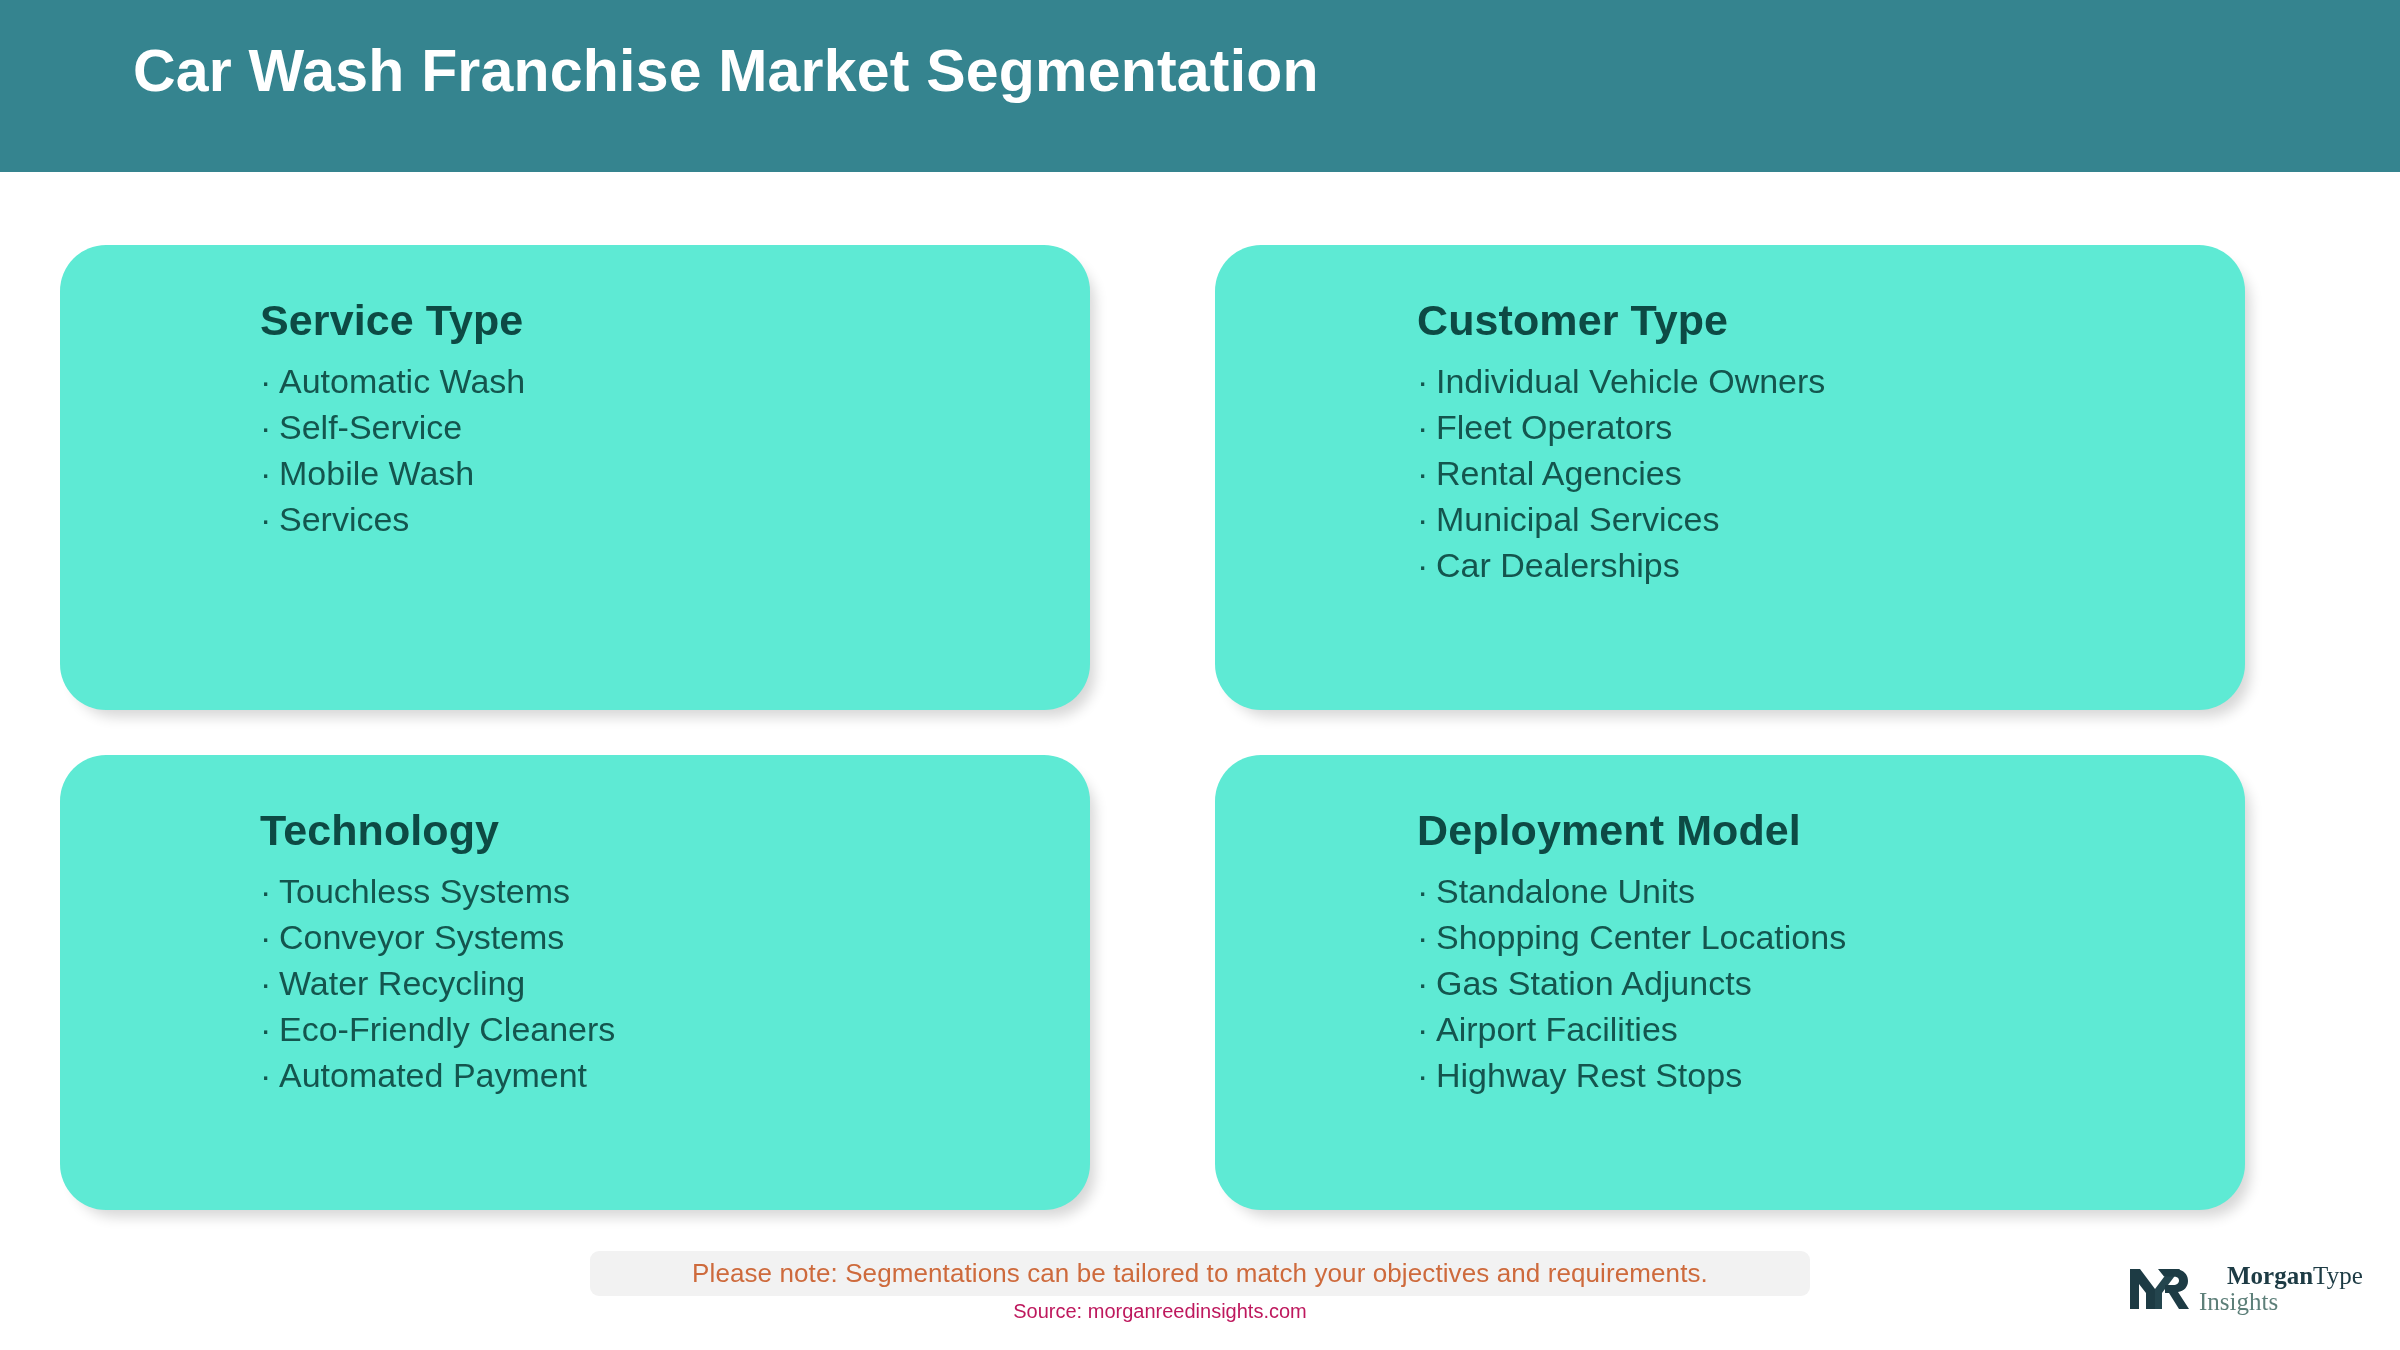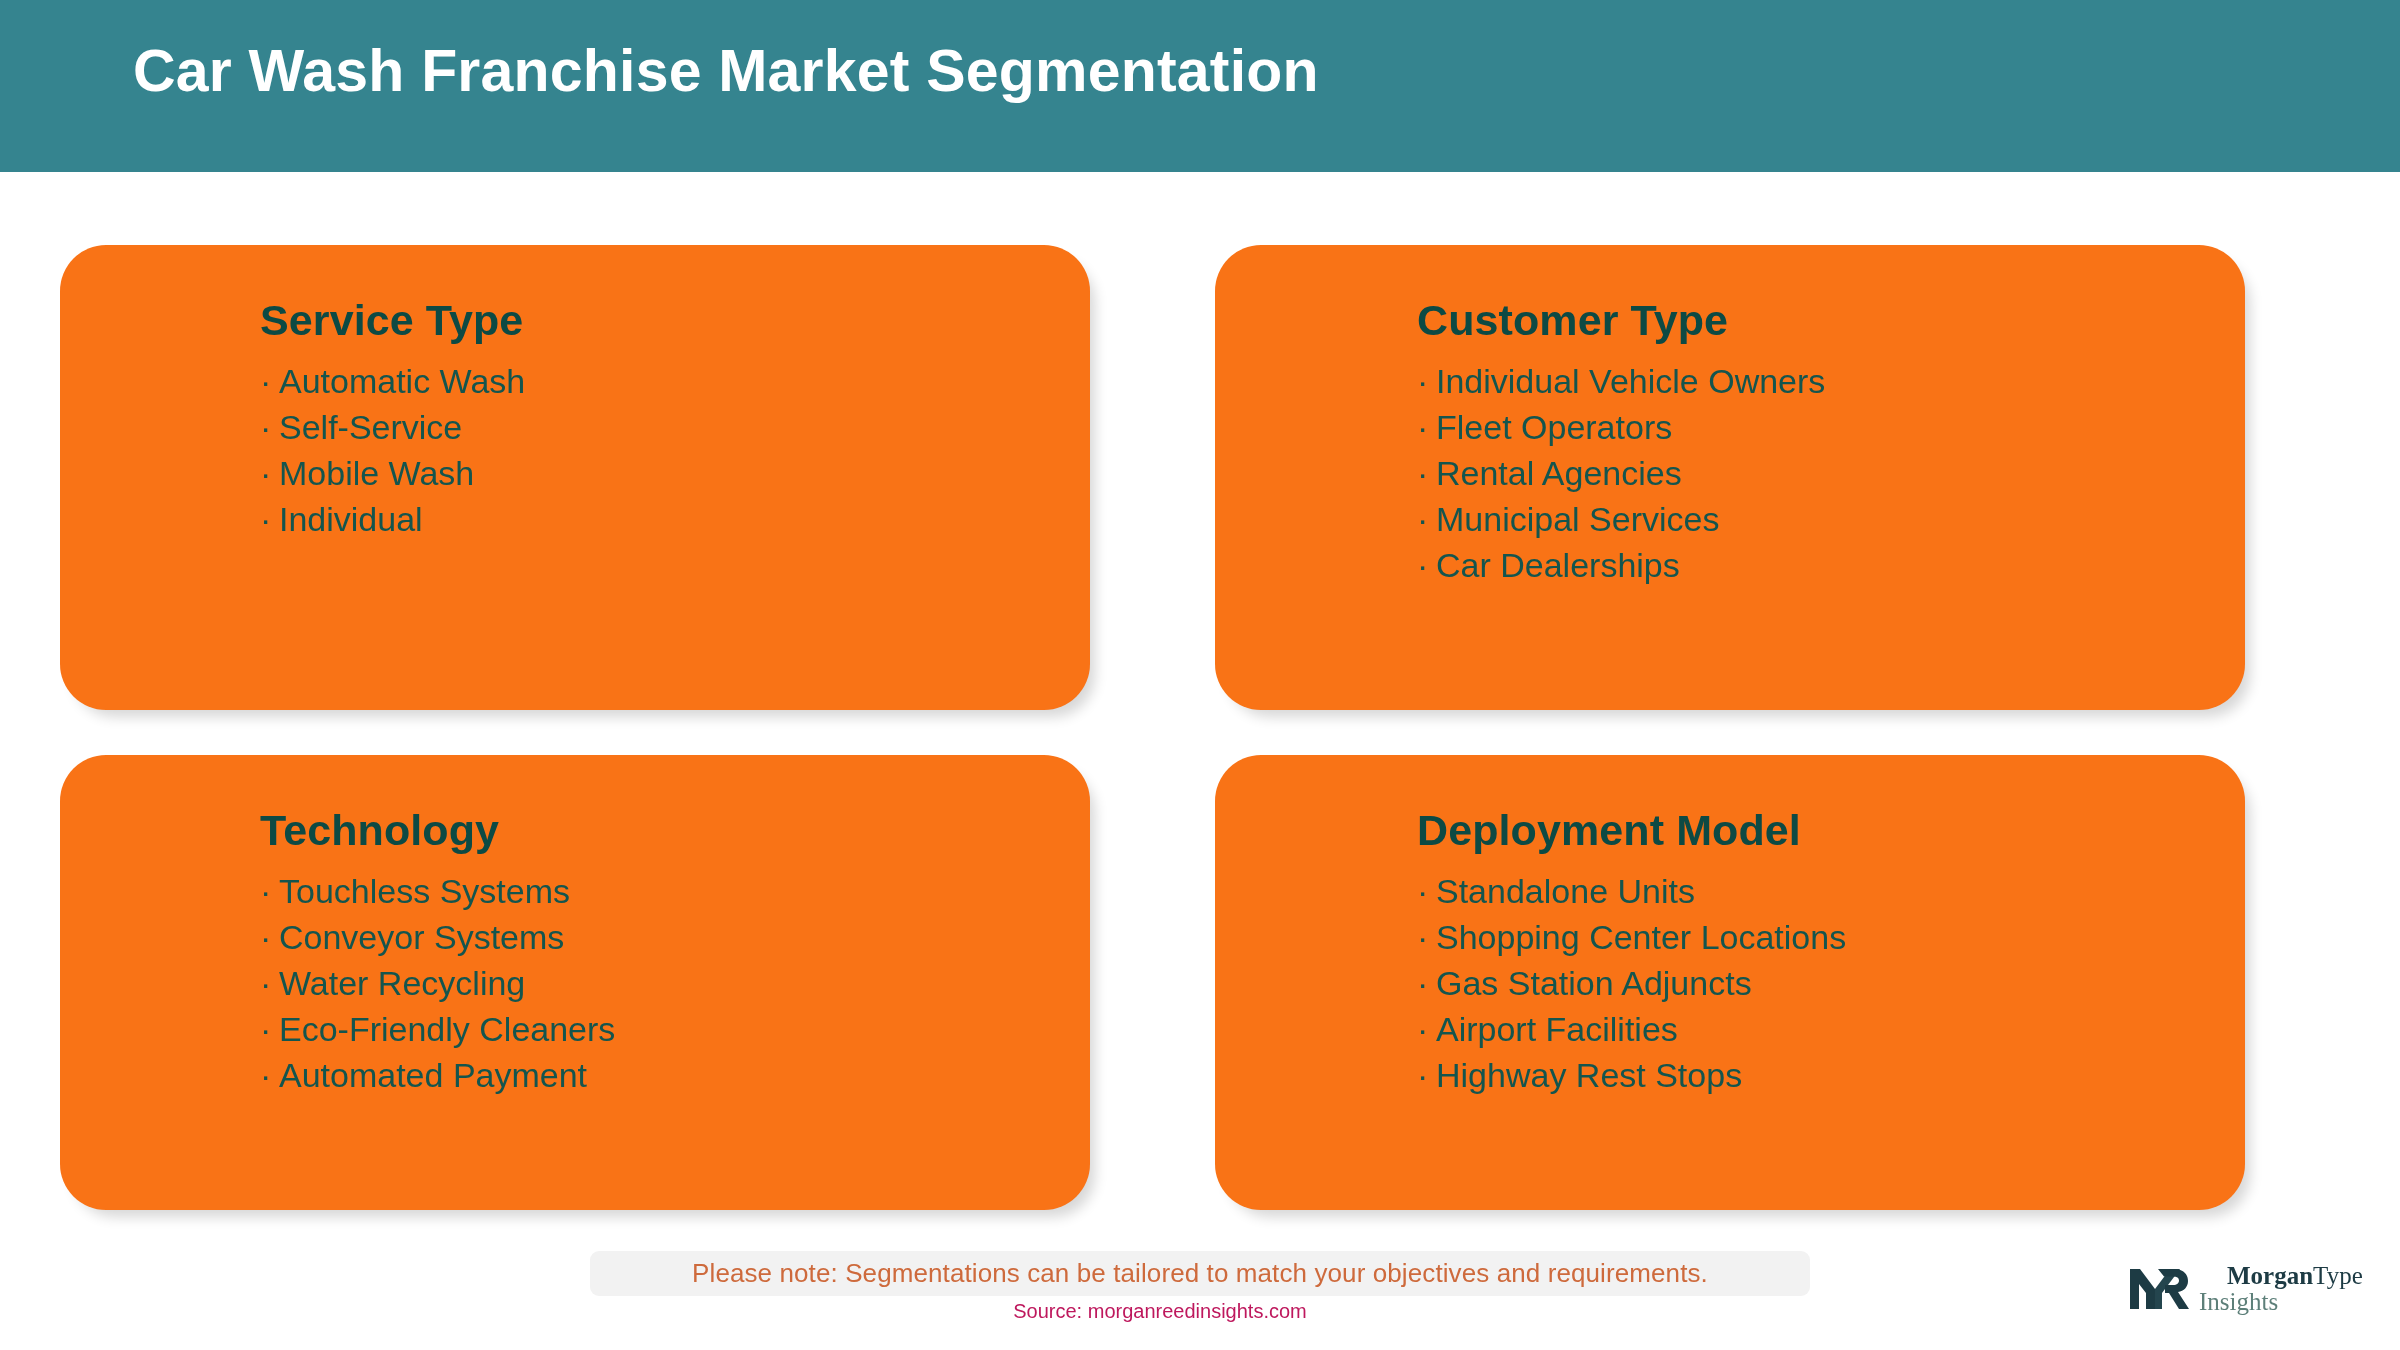--- a/index.html
+++ b/index.html
@@ -40,21 +40,21 @@
   
   .cards {
     position: absolute;
     top: 245px;
     left: 0;
     width: 2400px;
     height: 960px;
   }
   .card {
     position: absolute;
-    background: #f97316;
+    background: #5eead4;
     border-radius: 46px;
     box-shadow: 9px 11px 13px -4px rgba(0,0,0,0.16);
     box-sizing: border-box;
   }
   .card.col-left  { left: 60px;   width: 1030px; }
   .card.col-right { left: 1215px; width: 1030px; padding-left: 18px; }
   .card.row-top    { top: 0px;   height: 465px; }
   .card.row-bottom { top: 510px; height: 455px; }
 
   .card-inner {
@@ -161,21 +161,21 @@
 
 <div class="cards">
 
   <div class="card col-left row-top">
     <div class="card-inner">
       <div class="card-title">Service Type</div>
       <ul class="card-list">
         <li><span class="bullet">·</span><span>Automatic Wash</span></li>
         <li><span class="bullet">·</span><span>Self-Service</span></li>
         <li><span class="bullet">·</span><span>Mobile Wash</span></li>
-        <li><span class="bullet">·</span><span>Individual</span></li>
+        <li><span class="bullet">·</span><span>Services</span></li>
       </ul>
     </div>
   </div>
 
   <div class="card col-right row-top">
     <div class="card-inner">
       <div class="card-title">Customer Type</div>
       <ul class="card-list">
         <li><span class="bullet">·</span><span>Individual Vehicle Owners</span></li>
         <li><span class="bullet">·</span><span>Fleet Operators</span></li>

